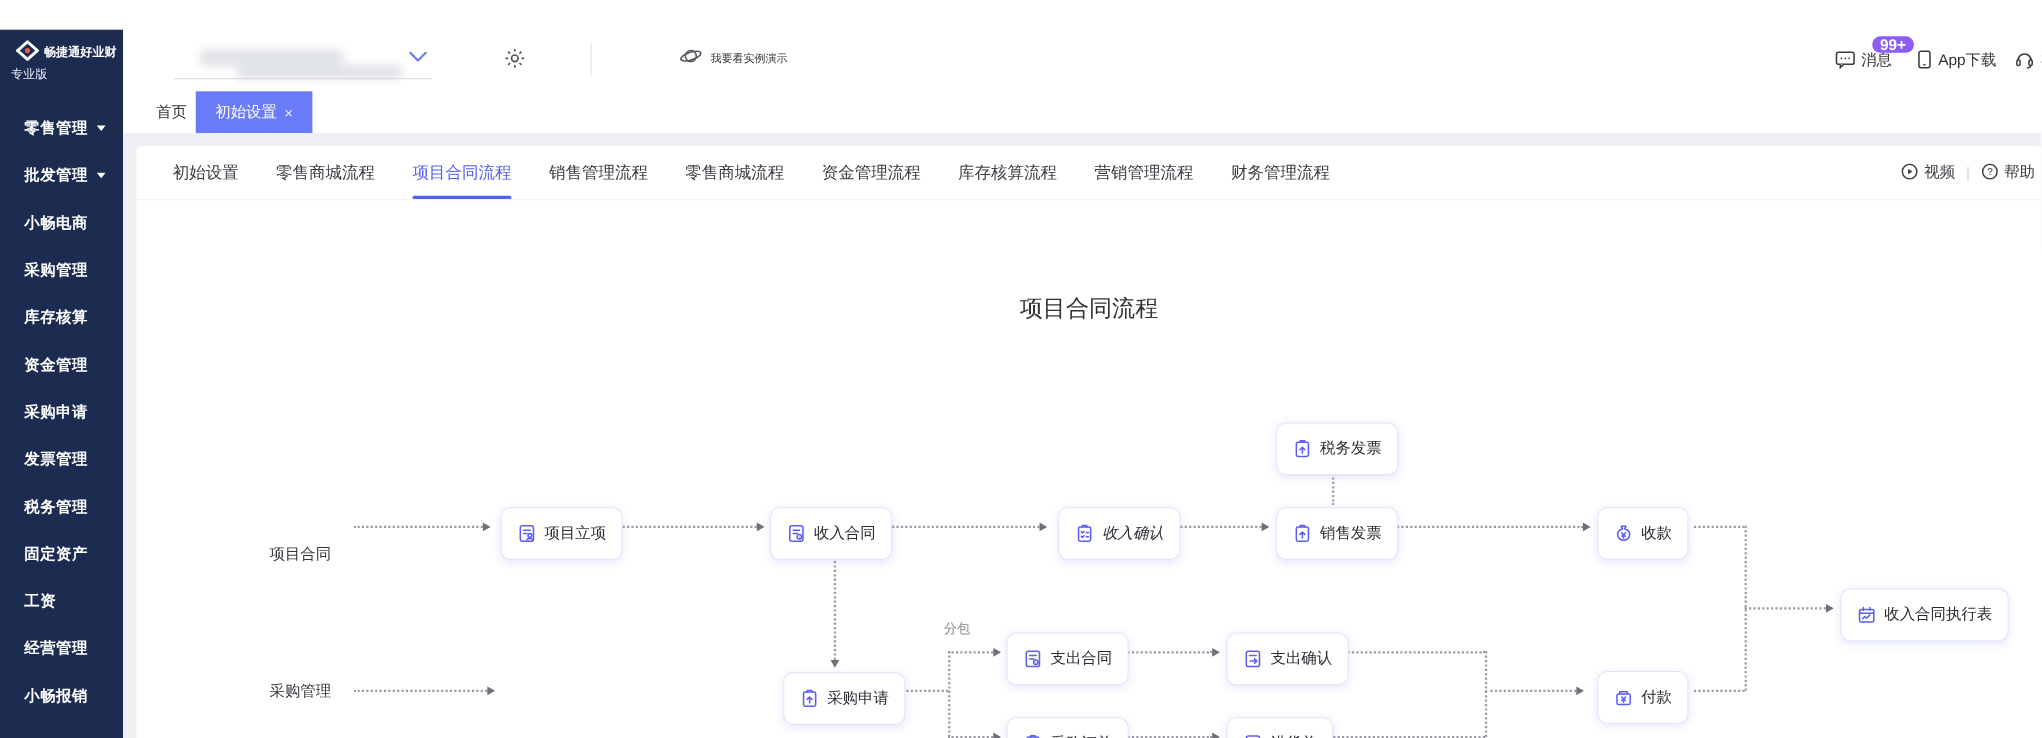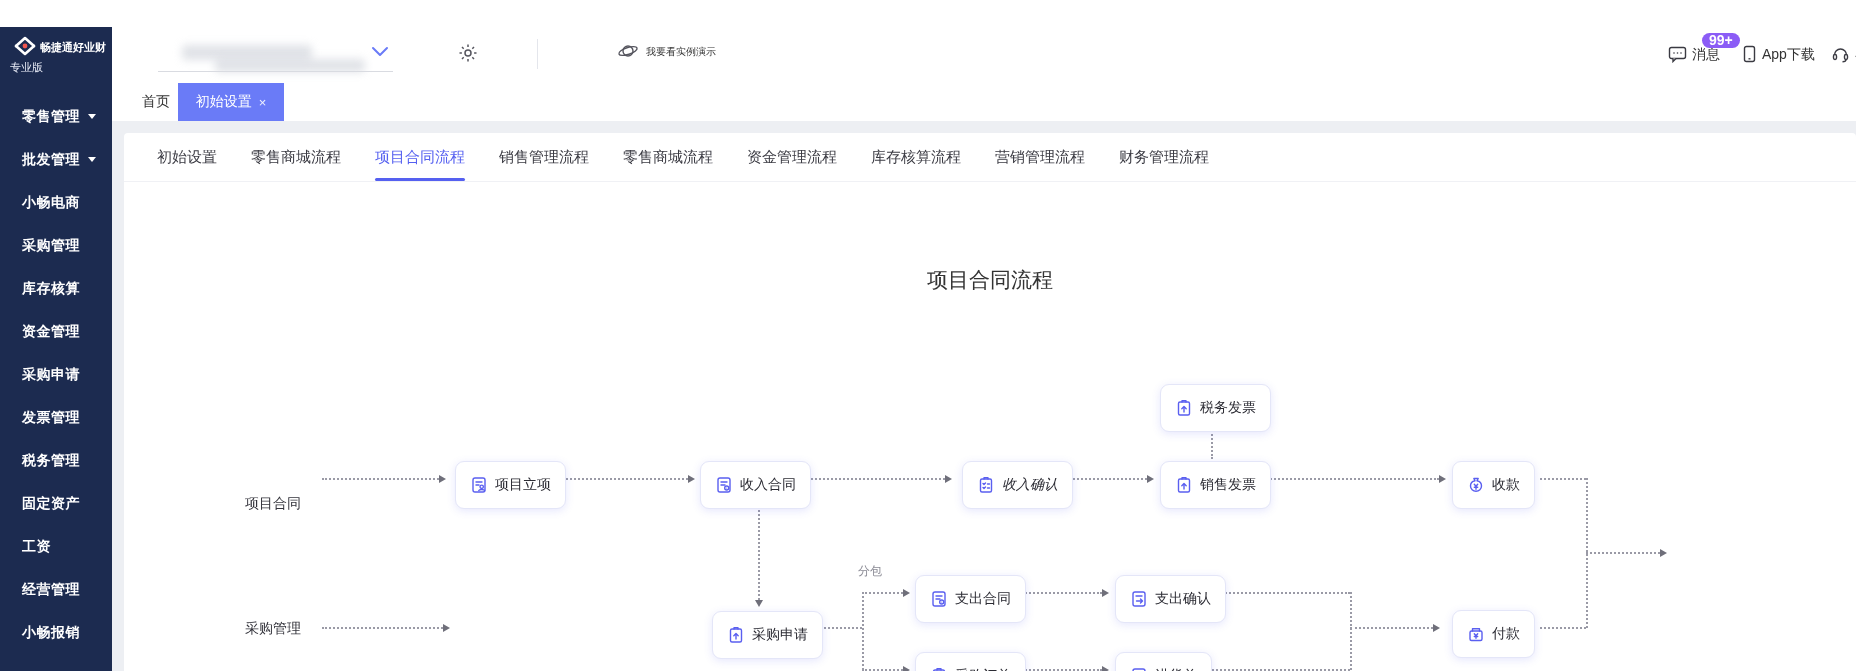--- a/index.html
+++ b/index.html
@@ -204,20 +204,41 @@
     <div class="flowtabs">
       <div class="flow-tab">初始设置</div>
       <div class="flow-tab">零售商城流程</div>
       <div class="flow-tab active">项目合同流程</div>
       <div class="flow-tab">销售管理流程</div>
       <div class="flow-tab">零售商城流程</div>
       <div class="flow-tab">资金管理流程</div>
       <div class="flow-tab">库存核算流程</div>
       <div class="flow-tab">营销管理流程</div>
       <div class="flow-tab">财务管理流程</div>
+      <div class="tab-tools">
+        <div class="tool">
+          <span>
+            <svg width="16" height="16" viewBox="0 0 16 16" fill="none" stroke="#3a3a42" stroke-width="1.3">
+                <circle cx="8" cy="8" r="6.6"></circle>
+                <path d="M6.6 5.6v4.8L10.6 8z" fill="#3a3a42" stroke="none"></path>
+              </svg>
+          </span>
+          <span>视频</span>
+        </div>
+        <span class="tool-div">|</span>
+        <div class="tool">
+          <span>
+            <svg width="16" height="16" viewBox="0 0 16 16" fill="none" stroke="#3a3a42" stroke-width="1.3">
+                <circle cx="8" cy="8" r="6.6"></circle>
+                <text x="8" y="11" text-anchor="middle" font-size="9" fill="#3a3a42" stroke="none" font-family="Liberation Sans, sans-serif">?</text>
+              </svg>
+          </span>
+          <span>帮助</span>
+        </div>
+      </div>
     </div>
 
     <div class="diagram">
       <div class="dg-title">项目合同流程</div>
 
       <div class="row-label" style="left:121px;top:289px;margin-top:25px;">项目合同</div>
       <div class="row-label" style="left:121px;top:439px;">采购管理</div>
 
       <div class="hline" style="left:198px;top:297px;width:117px;"></div>
         <div class="ar r" style="left:315px;top:294px;"></div>
@@ -300,20 +321,28 @@
           </svg>
         <span>销售发票</span>
       </div>
       <div class="node" style="left:1328px;top:280px;">
         <svg class="nicon" width="18" height="18" viewBox="0 0 18 18" fill="none" stroke="#5a5ff0" stroke-width="1.4" stroke-linecap="round" stroke-linejoin="round">
             <path d="M6.8 2.5h4.4l-1.2 2.3c2.7.6 4.5 2.6 4.5 5.1 0 3-2.5 5.3-5.5 5.3S3.5 12.9 3.5 9.9c0-2.5 1.8-4.5 4.5-5.1L6.8 2.5z"></path>
             <path d="M7.3 8.3L9 10.3l1.7-2M9 10.3v3M7.3 11.3h3.4"></path>
           </svg>
         <span>收款</span>
       </div>
+      <div class="node" style="left:1549px;top:354px;">
+        <svg class="nicon" width="18" height="18" viewBox="0 0 18 18" fill="none" stroke="#5a5ff0" stroke-width="1.4" stroke-linecap="round" stroke-linejoin="round">
+            <rect x="2.5" y="4" width="13" height="11.5" rx="1.5"></rect>
+            <path d="M6 2.3v2.4M12 2.3v2.4M2.5 7.5h13"></path>
+            <path d="M5.3 12.5l2-2 1.6 1.5 2.8-2.8"></path>
+          </svg>
+        <span>收入合同执行表</span>
+      </div>
       <div class="node" style="left:588px;top:430px;">
         <svg class="nicon" width="18" height="18" viewBox="0 0 18 18" fill="none" stroke="#5a5ff0" stroke-width="1.4" stroke-linecap="round" stroke-linejoin="round">
             <rect x="3.5" y="3" width="11" height="13" rx="1.5"></rect>
             <path d="M7 3V1.8h4V3"></path>
             <path d="M9 13V7.8M6.8 9.8L9 7.6l2.2 2.2"></path>
           </svg>
         <span>采购申请</span>
       </div>
       <div class="node" style="left:791px;top:394px;">
         <svg class="nicon" width="18" height="18" viewBox="0 0 18 18" fill="none" stroke="#5a5ff0" stroke-width="1.4" stroke-linecap="round" stroke-linejoin="round">

